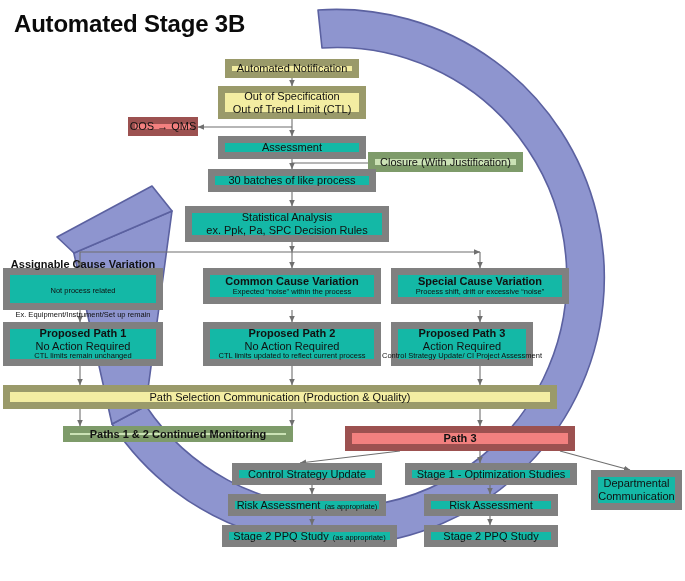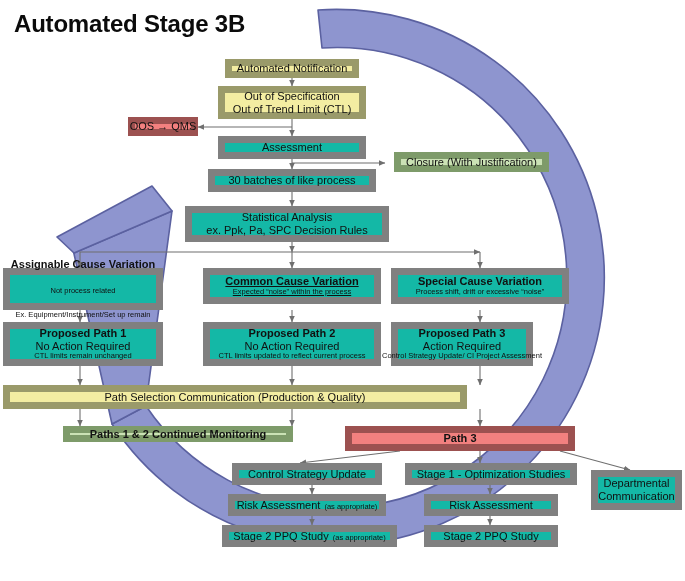--- a/index.html
+++ b/index.html
@@ -181,40 +181,40 @@
   </div>
 
   <div class="node fill-red" style="left:128px; top:117px; width:70px; height:19px;">
     <div class="t-main">OOS → QMS</div>
   </div>
 
   <div class="node fill-white" style="left:218px; top:136px; width:148px; height:23px;">
     <div class="t-main">Assessment</div>
   </div>
 
-  <div class="node fill-green" style="left:394px; top:152px; width:155px; height:20px;">
+  <div class="node fill-green" style="left:368px; top:152px; width:155px; height:20px;">
     <div class="t-main">Closure (With Justification)</div>
   </div>
 
   <div class="node fill-white" style="left:208px; top:169px; width:168px; height:23px;">
     <div class="t-main">30 batches of like process</div>
   </div>
 
   <div class="node fill-white" style="left:185px; top:206px; width:204px; height:36px;">
     <div class="t-main">Statistical Analysis</div>
     <div class="t-main">ex. Ppk, Pa, SPC Decision Rules</div>
   </div>
 
   <div class="node fill-white" style="left:3px; top:268px; width:160px; height:42px;gap:16px;">
     <div class="t-title">Assignable Cause Variation</div>
     <div class="t-sub">Not process related</div>
     <div class="t-sub">Ex. Equipment/Instrument/Set up remain</div>
   </div>
 
-  <div class="node fill-white" style="left:203px; top:268px; width:178px; height:36px;text-decoration:underline;">
+  <div class="node fill-white" style="left:203px; top:268px; width:178px; height:36px;">
     <div class="t-title">Common Cause Variation</div>
     <div class="t-sub">Expected “noise” within the process</div>
   </div>
 
   <div class="node fill-white" style="left:391px; top:268px; width:178px; height:36px;">
     <div class="t-title">Special Cause Variation</div>
     <div class="t-sub">Process shift, drift or excessive “noise”</div>
   </div>
 
   <div class="node fill-white" style="left:3px; top:322px; width:160px; height:44px;">
@@ -228,21 +228,21 @@
     <div class="t-main">No Action Required</div>
     <div class="t-sub">CTL limits updated to reflect current process</div>
   </div>
 
   <div class="node fill-white" style="left:391px; top:322px; width:142px; height:44px;">
     <div class="t-title">Proposed Path 3</div>
     <div class="t-main">Action Required</div>
     <div class="t-sub">Control Strategy Update/ CI Project Assessment</div>
   </div>
 
-  <div class="node fill-yellow" style="left:3px; top:385px; width:464px; height:24px;">
+  <div class="node fill-yellow" style="left:3px; top:385px; width:554px; height:24px;">
     <div class="t-main">Path Selection Communication (Production &amp; Quality)</div>
   </div>
 
   <div class="node fill-green" style="left:63px; top:426px; width:230px; height:15px;">
     <div class="t-title">Paths 1 &amp; 2  Continued Monitoring</div>
   </div>
 
   <div class="node fill-red" style="left:345px; top:426px; width:230px; height:25px;">
     <div class="t-title">Path 3</div>
   </div>

